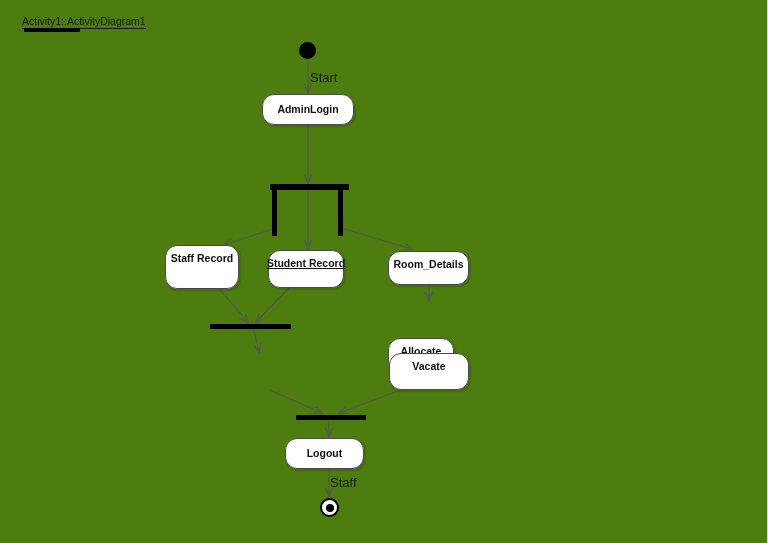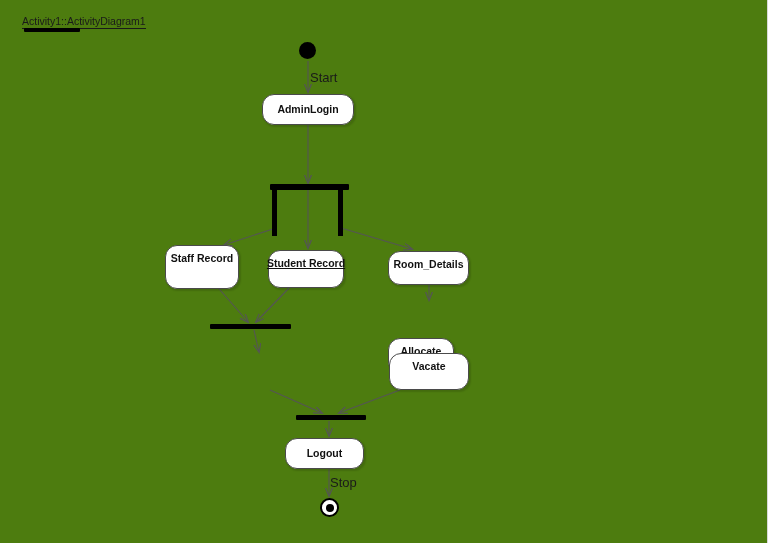--- a/index.html
+++ b/index.html
@@ -200,17 +200,17 @@
   <div class="activity-node label-top" style="left:389px; top:353px; width:80px; height:37px;">
     <span class="node-label">Vacate</span>
   </div>
 
   <div class="bar-h" style="left:296px; top:415px; width:70px; height:5px;"></div>
 
   <div class="activity-node" style="left:285px; top:438px; width:79px; height:31px;">
     <span class="node-label">Logout</span>
   </div>
 
-  <div class="edge-label" style="left:330px; top:475px;">Stop</div>
+  <div class="edge-label" style="left:330px; top:475px;">Staff</div>
 
   <div class="final-node" style="left:320px; top:498px;"></div>
 
 </div>
 
 </body></html>

